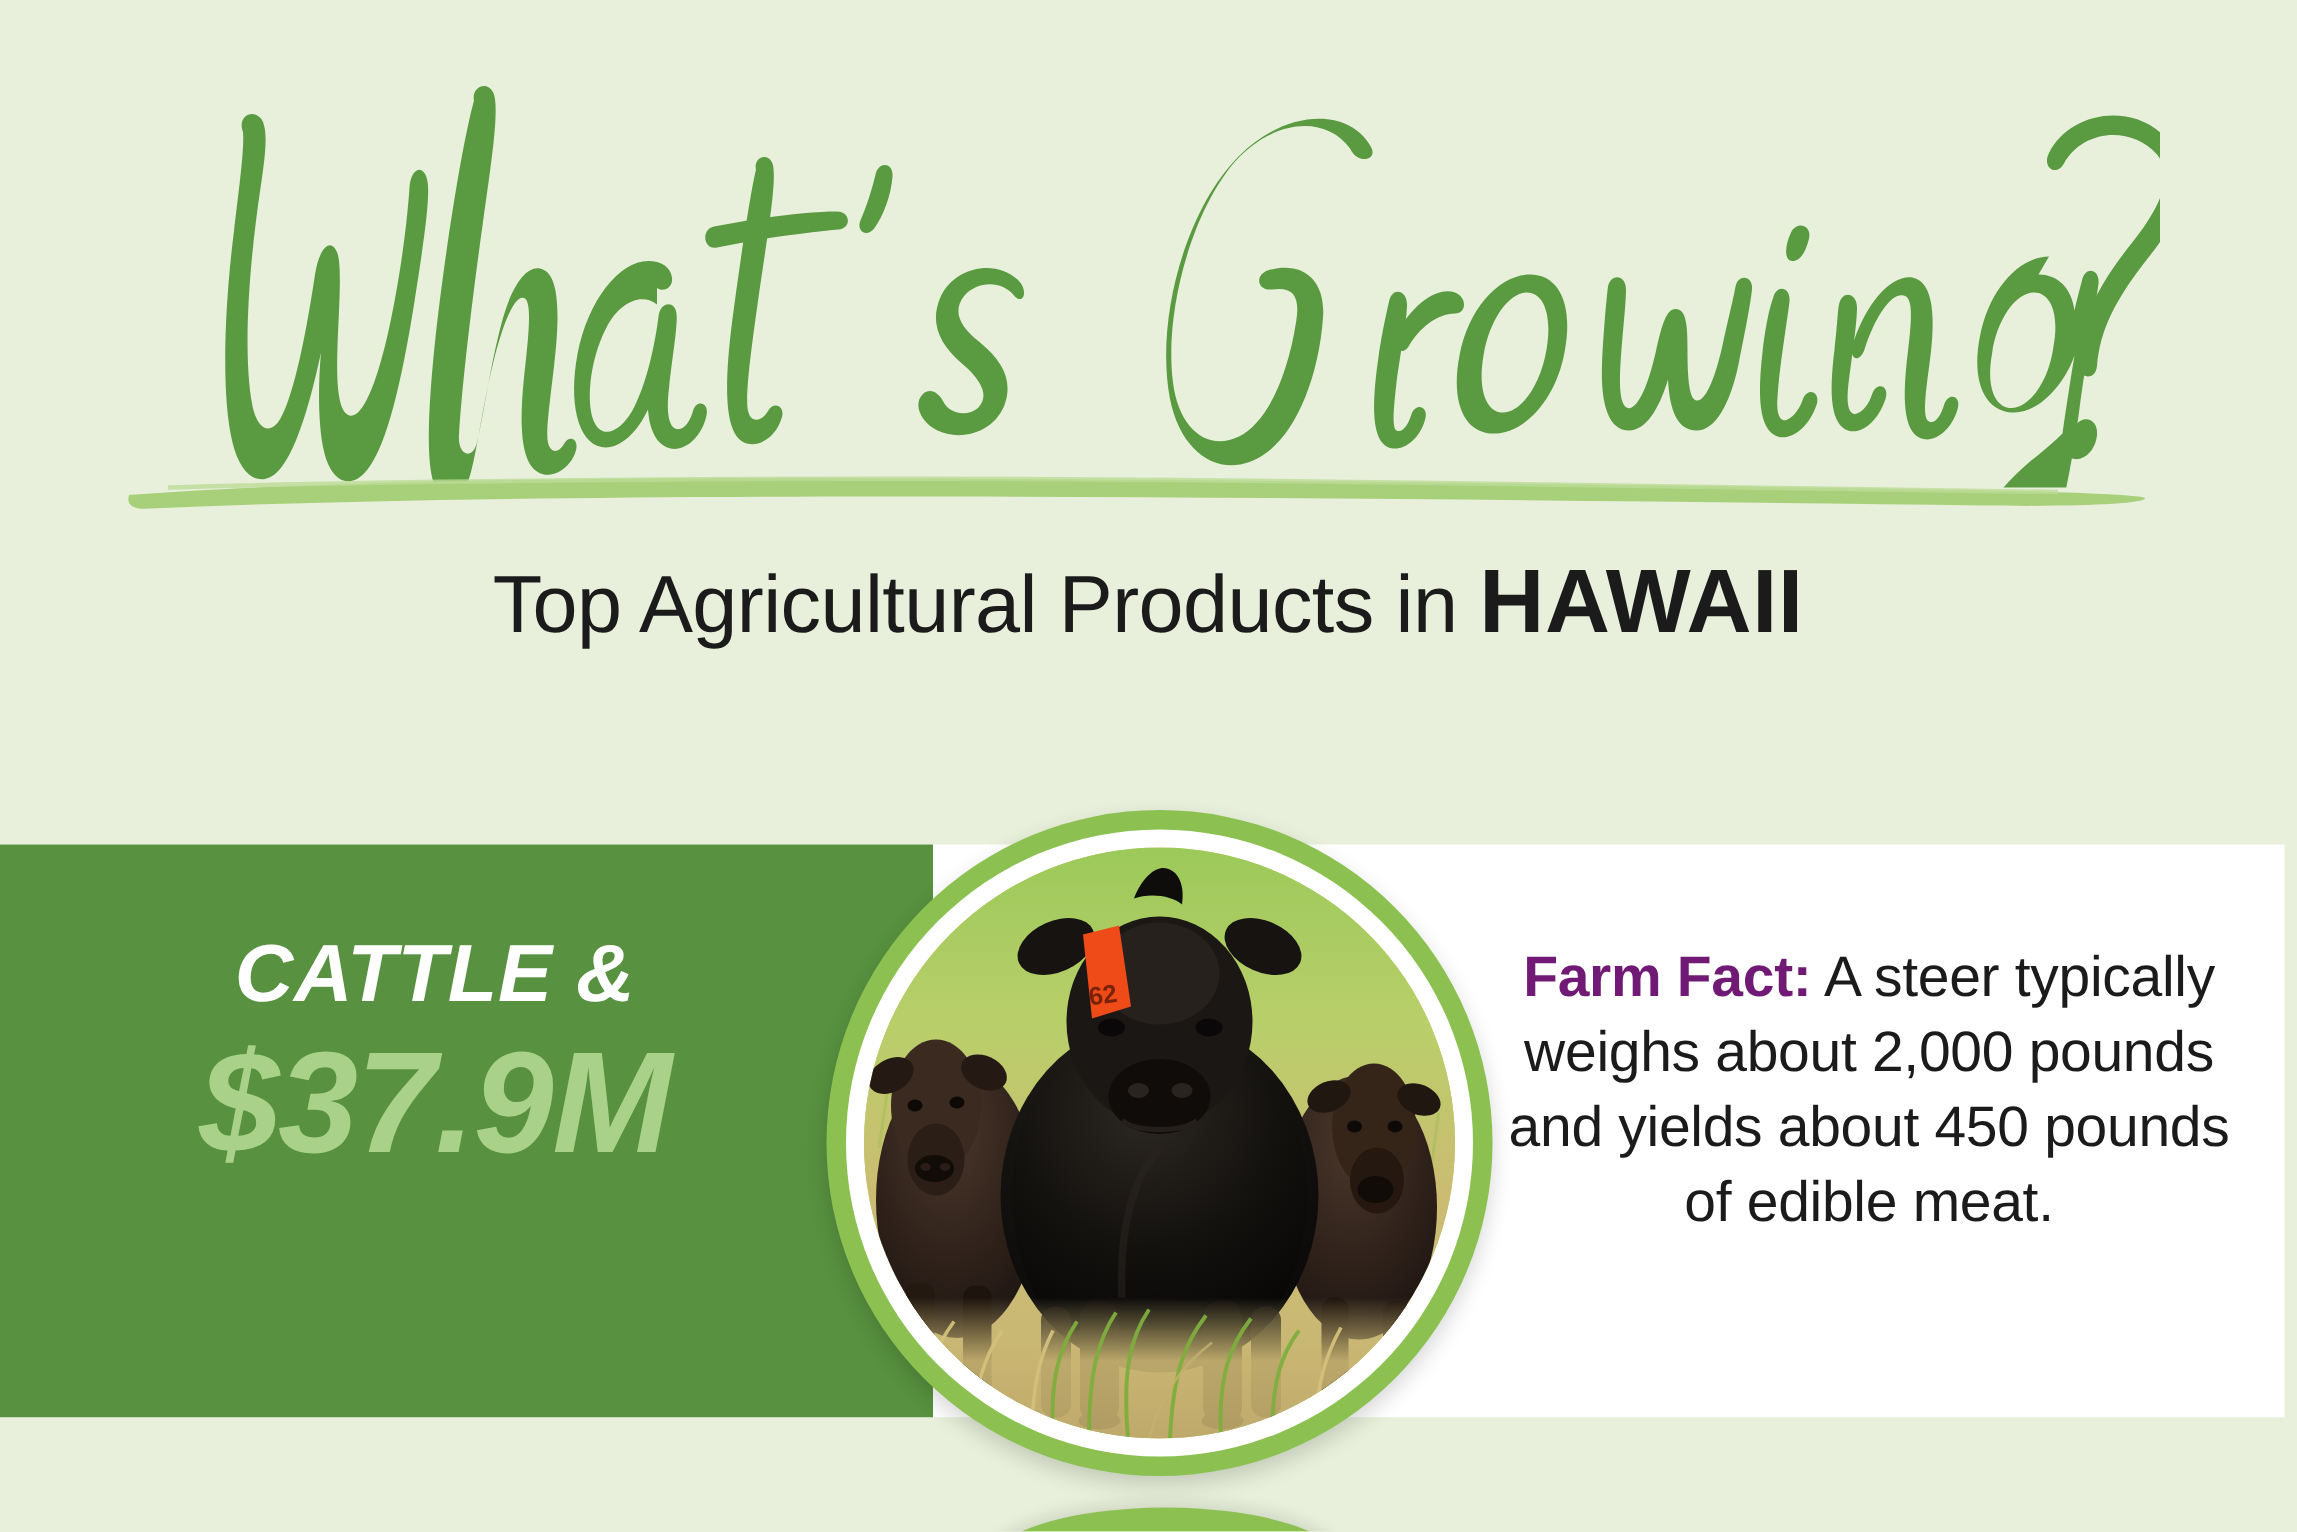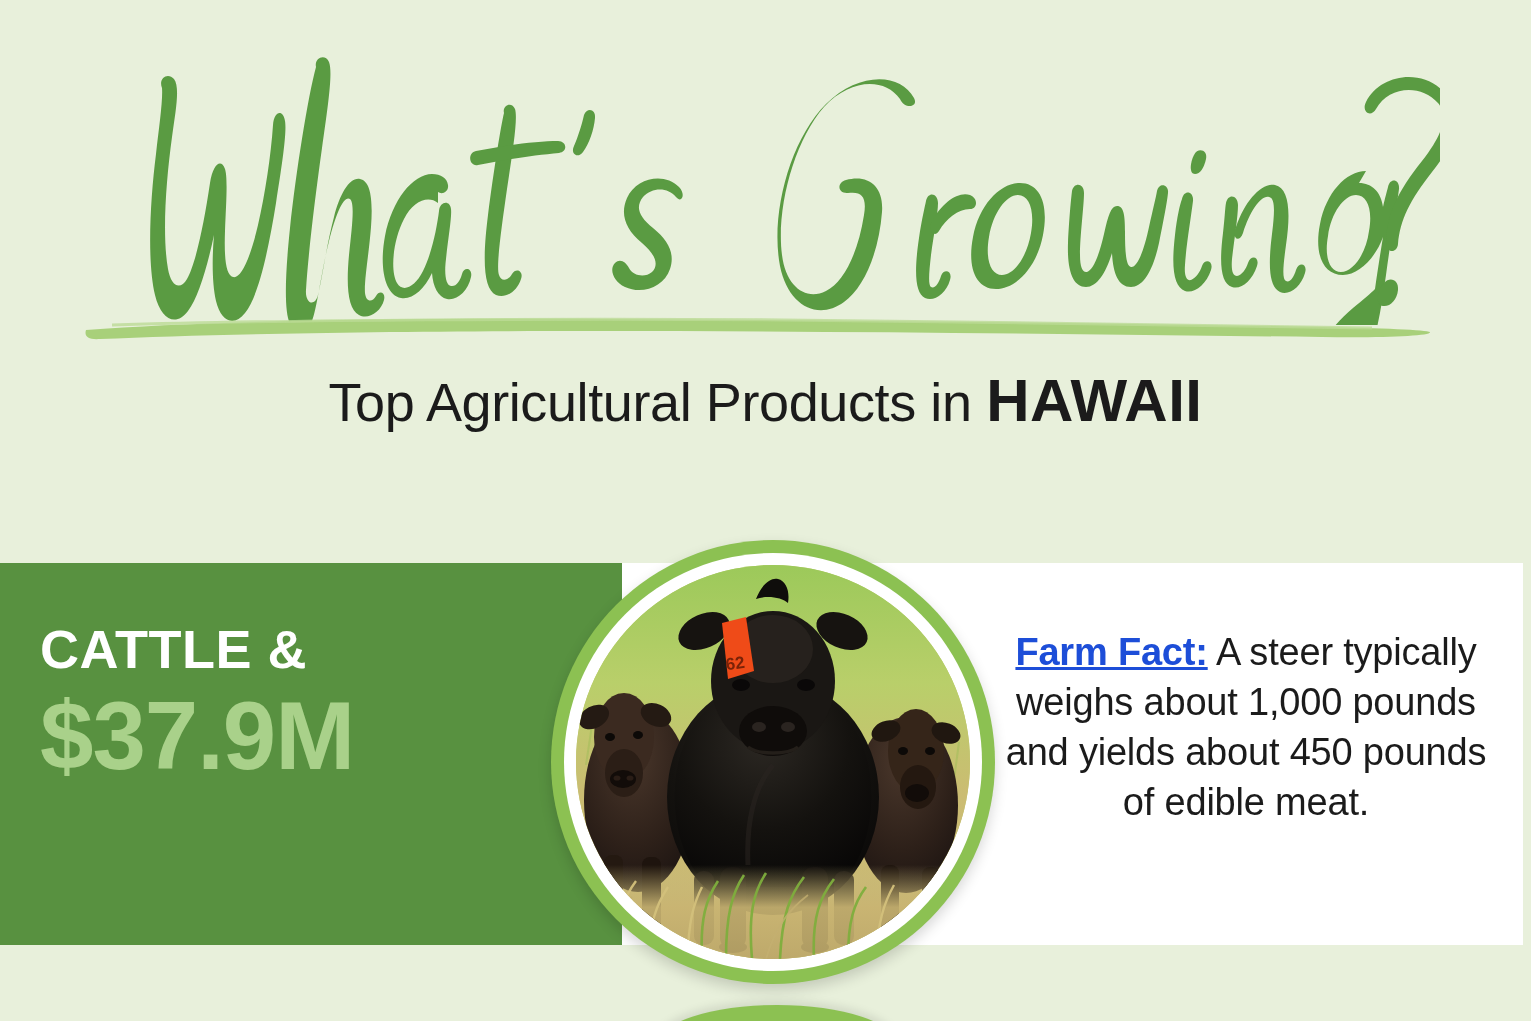--- a/index.html
+++ b/index.html
@@ -88,21 +88,22 @@
     height: 76px;
     background: #e8f0db;
   }
 
   
   #stat-block {
     position: absolute;
     left: 40px;
     top: 620px;
     width: 500px;
-    text-align: left;
+    text-align: center;
+    font-style: italic;
   }
   #stat-name {
     color: #ffffff;
     font-weight: 700;
     font-size: 54px;
     line-height: 58px;
     letter-spacing: 0.5px;
   }
   #stat-value {
     color: #a9d18a;
@@ -149,23 +150,22 @@
     left: 996px;
     top: 627px;
     width: 500px;
     text-align: center;
     font-size: 38px;
     line-height: 50px;
     color: #1b1b1b;
     letter-spacing: -0.2px;
   }
   #farm-fact .ff-label {
-    color: #1d4ed8;
+    color: #701a75;
     font-weight: 700;
-    text-decoration: underline;
   }
 
   
   #next-peek {
     position: absolute;
     left: 657px;
     top: 1005px;
     width: 240px;
     height: 80px;
     border-radius: 50%;
@@ -377,18 +377,18 @@
         <g stroke="#c4b071" stroke-width="1.8" fill="none" opacity="0.8">
           <path d="M20,394 C28,362 40,346 56,332"></path>
           <path d="M190,394 C200,360 214,344 232,330"></path>
           <path d="M310,394 C318,362 330,346 346,334"></path>
         </g>
       </svg>
     </div>
   </div>
 
   <div id="farm-fact">
-    <span class="ff-label">Farm Fact:</span><span> A steer typically weighs about 1,000 pounds and yields about 450 pounds of edible meat.</span>
+    <span class="ff-label">Farm Fact:</span><span> A steer typically weighs about 2,000 pounds and yields about 450 pounds of edible meat.</span>
   </div>
 
   <div id="next-peek"></div>
 
 </div>
 
 </body></html>

